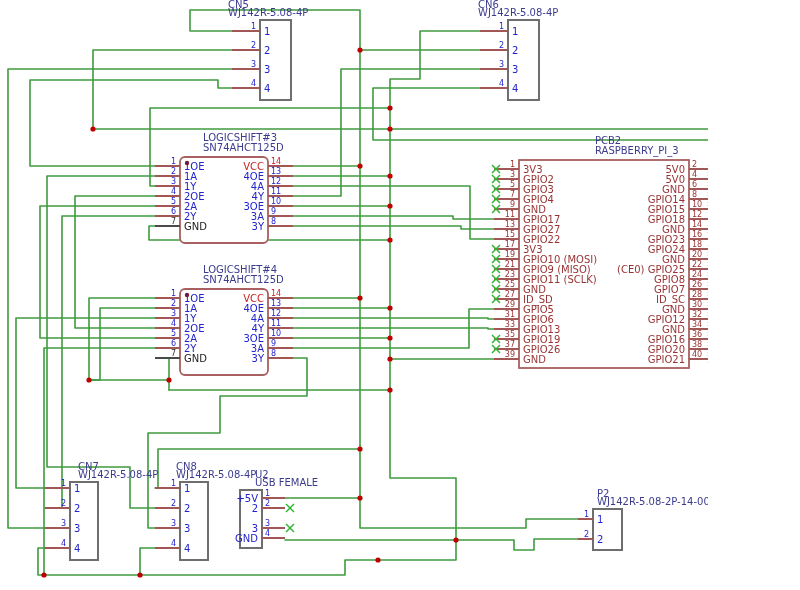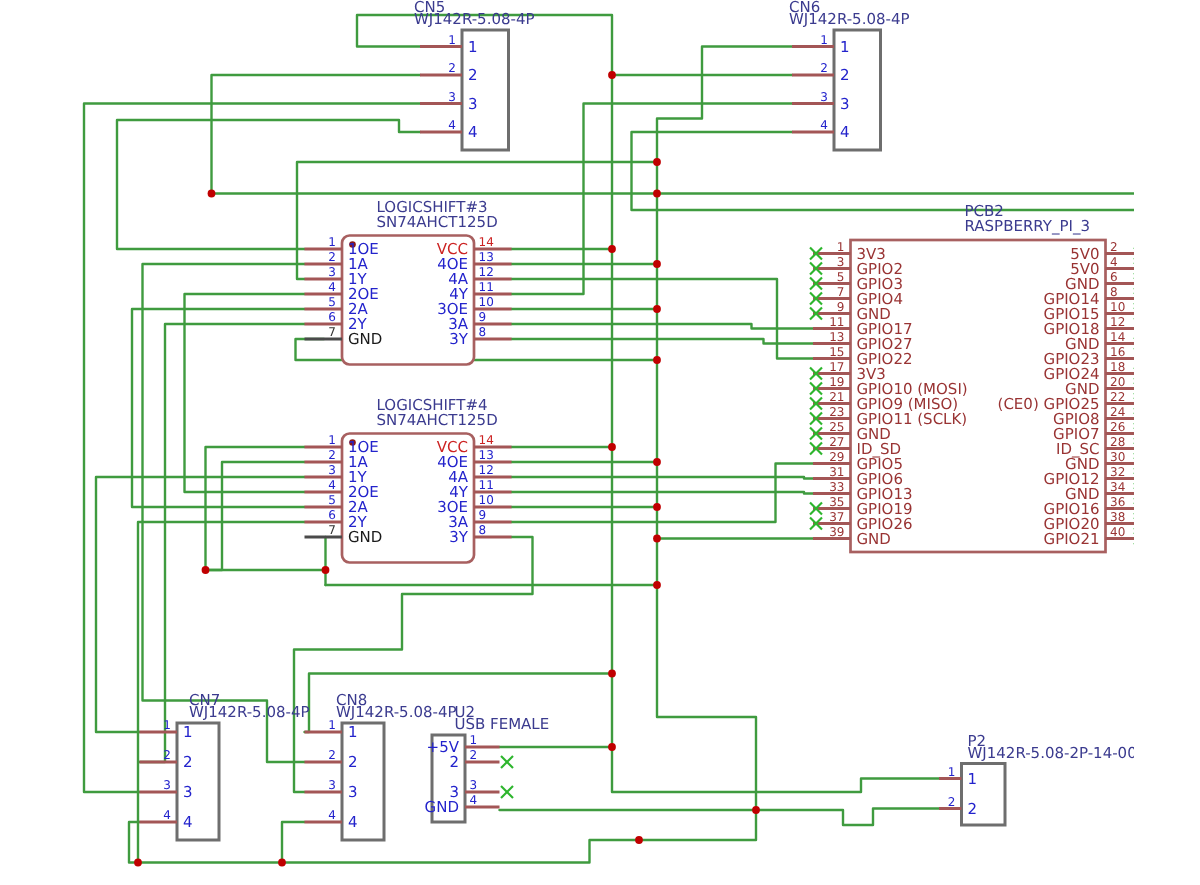--- a/index.html
+++ b/index.html
@@ -1,16 +1,16 @@
 <!DOCTYPE html>
 <html><head>
 <meta charset="utf-8">
 <style>
   html,body{margin:0;padding:0;background:#ffffff;}
-  .canvas{position:relative;width:708px;height:590px;background:#ffffff;overflow:hidden;margin-left:48px;}
+  .canvas{position:relative;width:708px;height:590px;background:#ffffff;overflow:hidden;}
   svg{display:block;}
   text{font-family:"DejaVu Sans","Liberation Sans",sans-serif;}
 </style>
 </head>
 <body>
 
 <div class="canvas">
   <svg id="schematic" width="800" height="590" viewBox="0 0 800 590">
       <g>
         <polyline points="258,31 190,31 190,10 360,10 360,528 526,528 526,519 578,519" fill="none" stroke="#3f9b3f" stroke-width="1.6" stroke-linecap="round" stroke-linejoin="round"></polyline>

